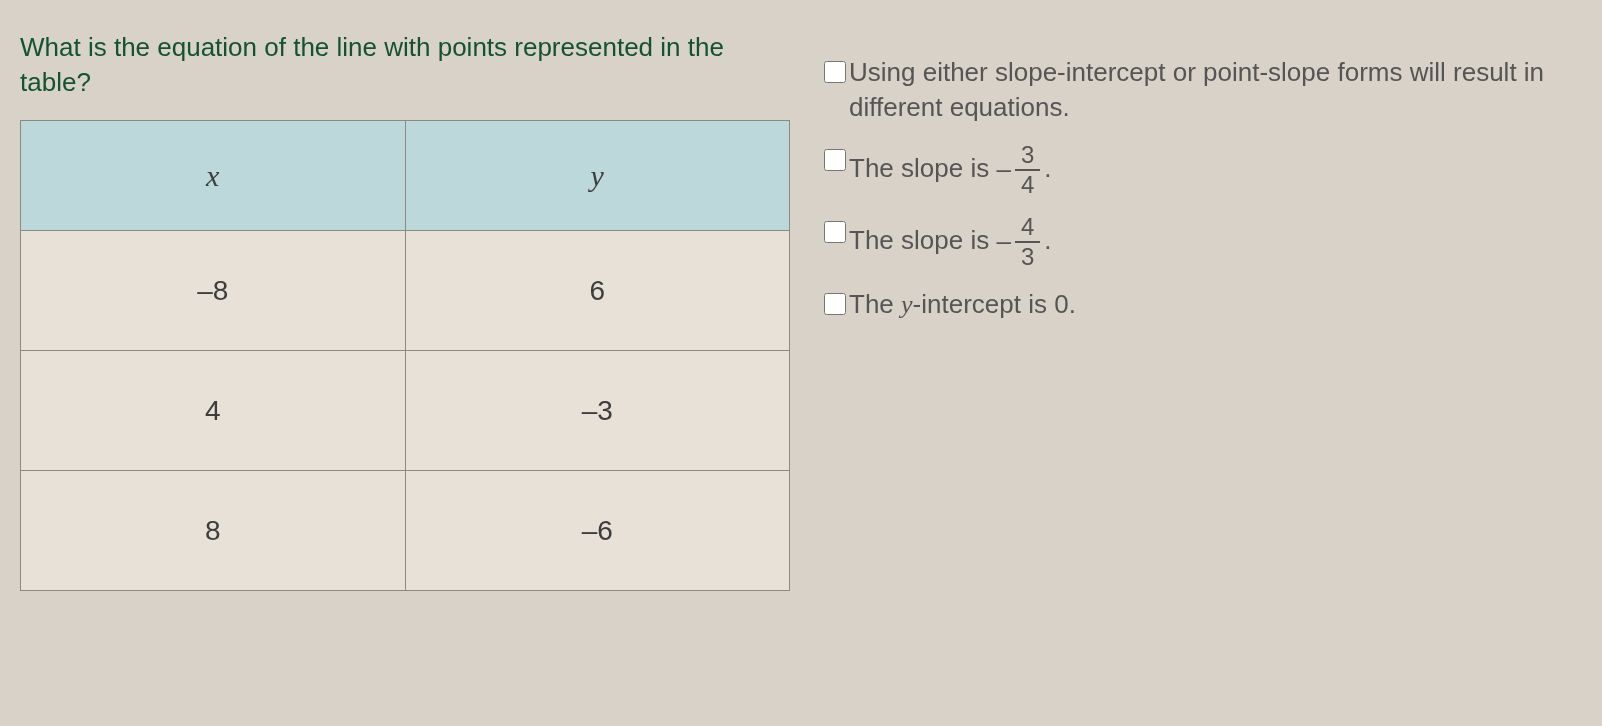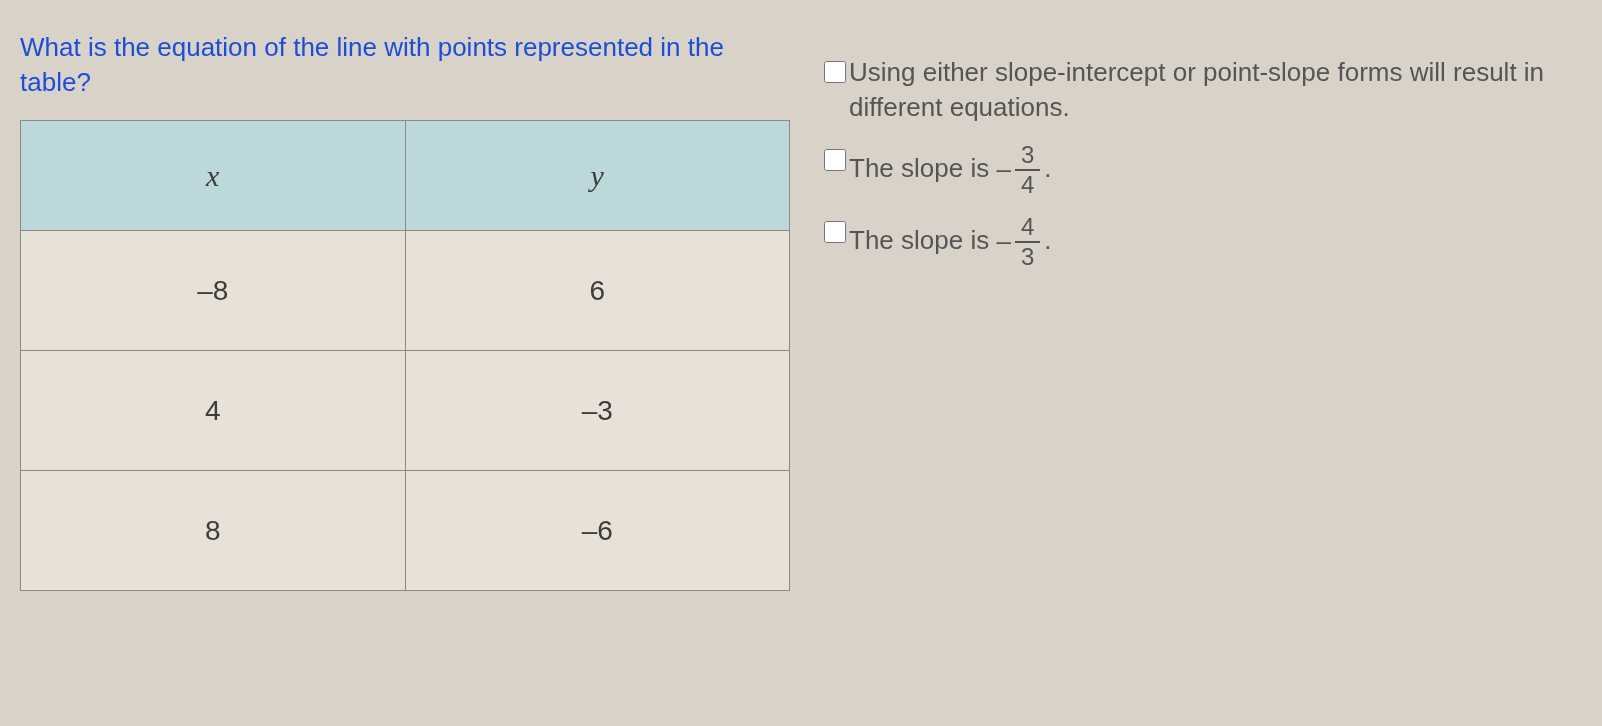--- a/index.html
+++ b/index.html
@@ -19,21 +19,21 @@
   }
   .left-col {
     flex: 0 0 780px;
   }
   .right-col {
     flex: 1;
   }
   .question-text {
     font-size: 26px;
     line-height: 1.35;
-    color: #1d4ed8;
+    color: #14532d;
     margin-bottom: 20px;
   }
   table.data-table {
     border-collapse: collapse;
     width: 770px;
     background: #e9e3d8;
   }
   table.data-table th,
   table.data-table td {
     border: 1px solid #8a8a85;
@@ -148,17 +148,23 @@
 
       <label class="option-row">
         <input type="checkbox" style="">
         <span class="option-text">
           <span>The slope is </span>
           <span class="neg">–</span><span class="frac"><span class="num">4</span><span class="den">3</span></span><span>.</span>
         </span>
       </label>
 
 
+      <label class="option-row">
+        <input type="checkbox" style="">
+        <span class="option-text">
+          <span>The </span><span class="ital">y</span><span>-intercept is 0.</span>
+        </span>
+      </label>
 
     </div>
   </div>
 
 </div>
 
 </body></html>

